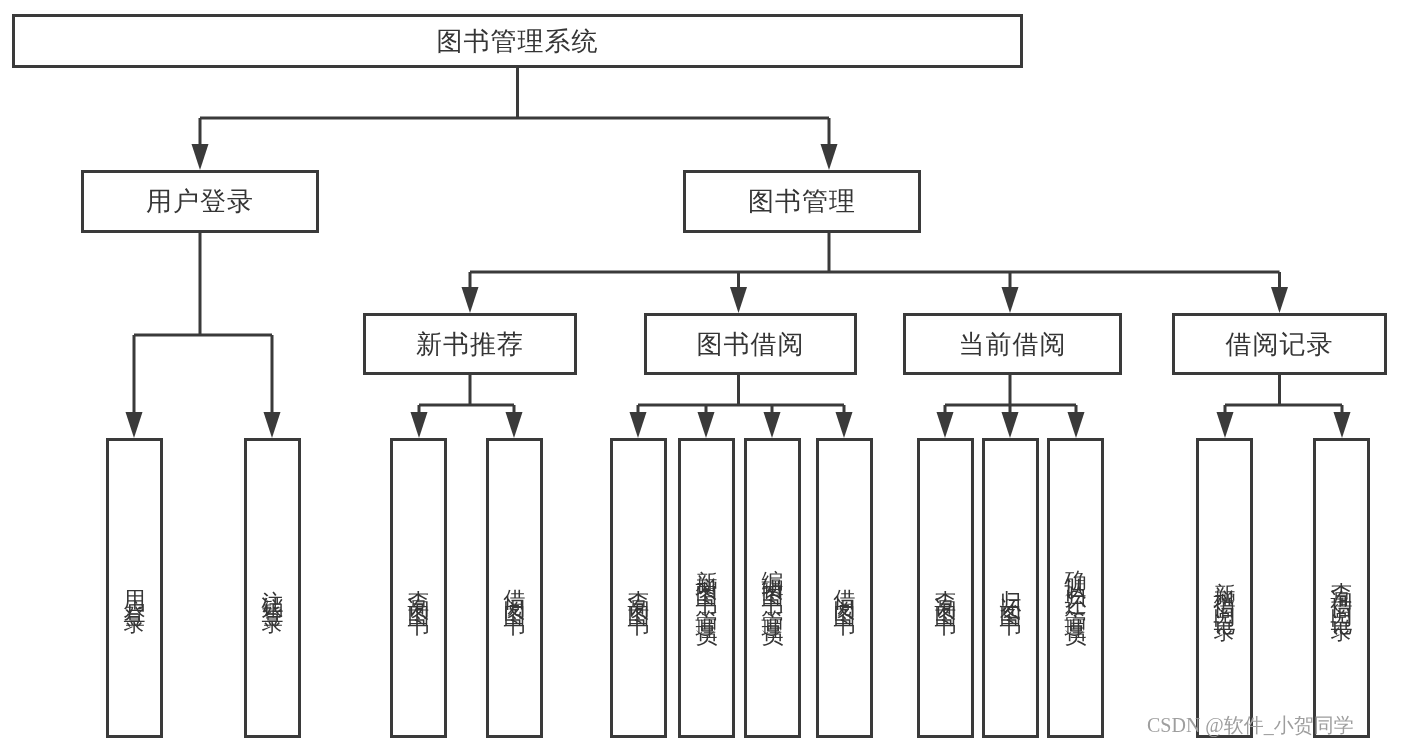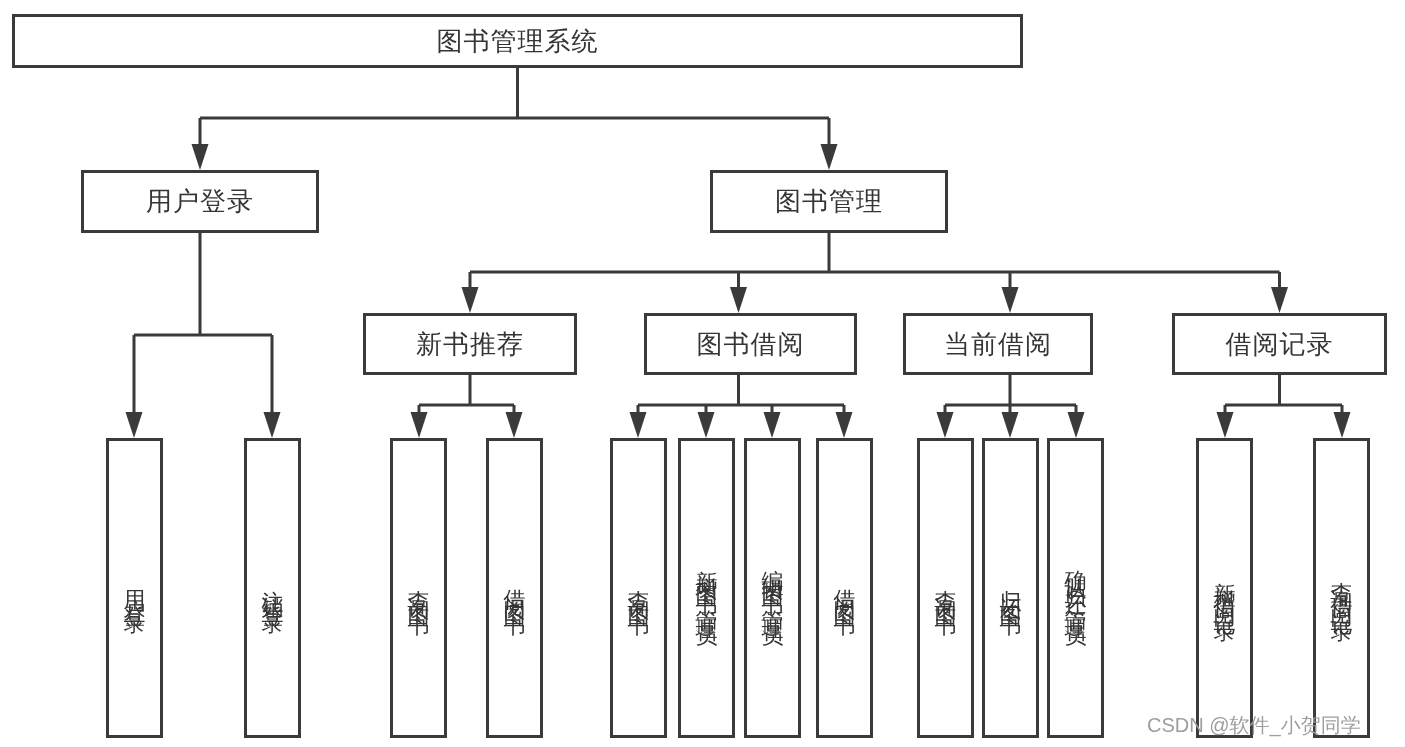--- a/index.html
+++ b/index.html
@@ -1,21 +1,21 @@
 <!DOCTYPE html>
 <html><head>
 <meta charset="utf-8">
 <style>
   html, body { margin: 0; padding: 0; background: #ffffff; }
   #canvas {
     position: relative;
     width: 1405px;
     height: 747px;
     background: #ffffff;
-    font-family: Liberation Sans, sans-serif;
+    font-family: Liberation Serif, serif;
     color: #353535;
     overflow: hidden;
   }
   #connectors {
     position: absolute;
     left: 0; top: 0;
     width: 1405px; height: 747px;
   }
   #connectors path {
     stroke: #3a3a3a;
@@ -95,31 +95,31 @@
       </g>
   </svg>
 
   <div class="node hbox" style="left:12px; top:14px; width:1011px; height:54px;">
     <span>图书管理系统</span>
   </div>
 
   <div class="node hbox" style="left:81px; top:170px; width:238px; height:63px;">
     <span>用户登录</span>
   </div>
-  <div class="node hbox" style="left:710px; top:170px; width:238px; height:63px;">
+  <div class="node hbox" style="left:683px; top:170px; width:238px; height:63px;">
     <span>图书管理</span>
   </div>
 
   <div class="node hbox" style="left:363px; top:313px; width:214px; height:62px;">
     <span>新书推荐</span>
   </div>
   <div class="node hbox" style="left:632px; top:313px; width:213px; height:62px;margin-left:12px;">
     <span>图书借阅</span>
   </div>
-  <div class="node hbox" style="left:903px; top:313px; width:190px; height:62px;">
+  <div class="node hbox" style="left:903px; top:313px; width:219px; height:62px;">
     <span>当前借阅</span>
   </div>
   <div class="node hbox" style="left:1172px; top:313px; width:215px; height:62px;">
     <span>借阅记录</span>
   </div>
 
   <div class="node vbox" style="left:106px; top:438px; width:57px; height:300px;">
     <span>用户登录</span>
   </div>
   <div class="node vbox" style="left:244px; top:438px; width:57px; height:300px;">

